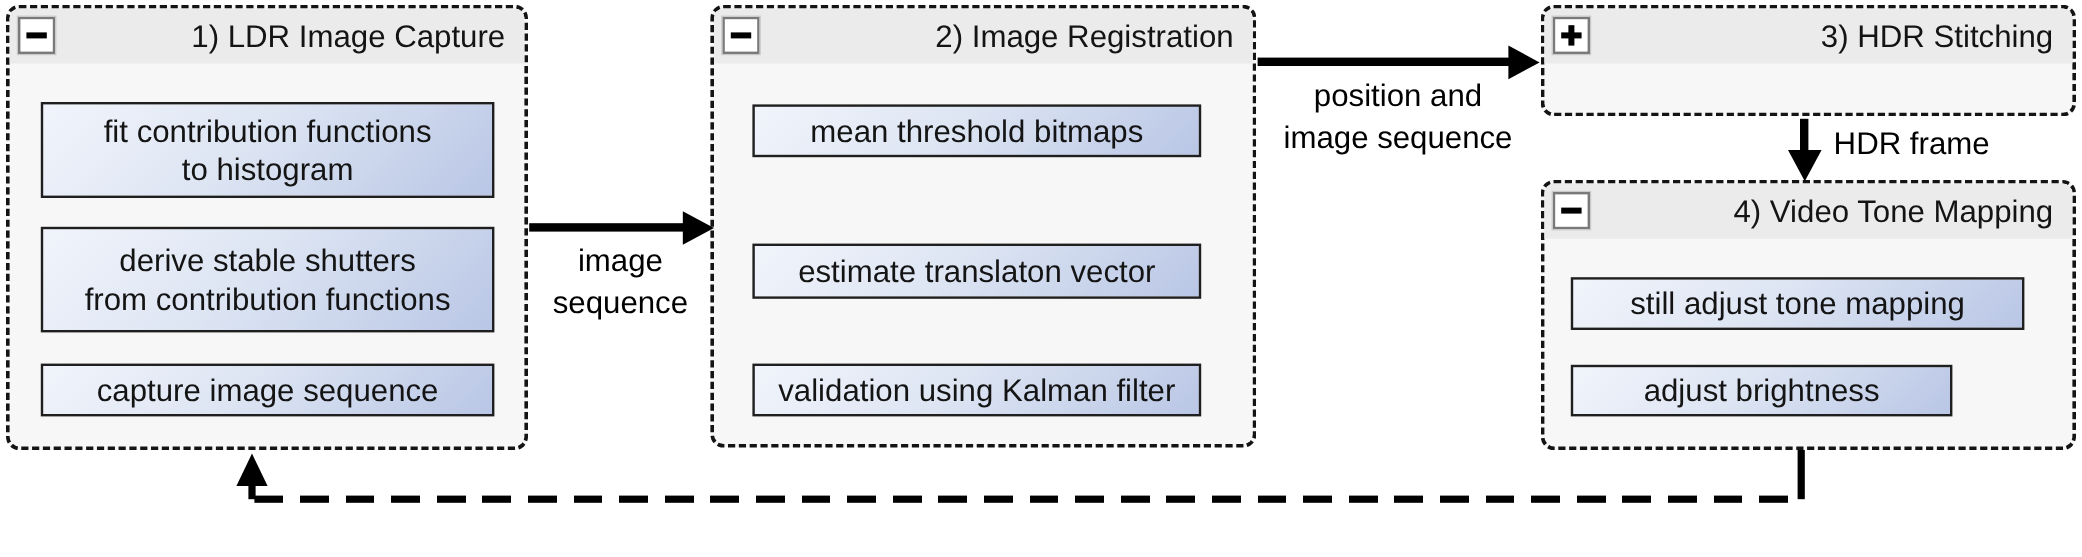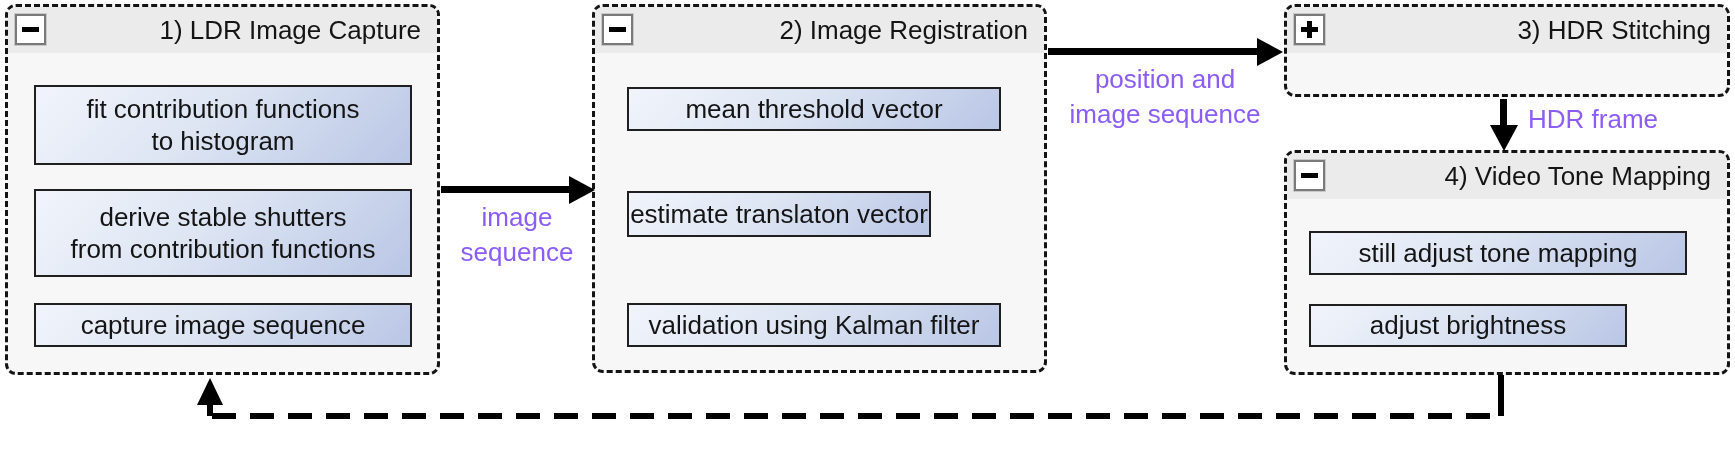--- a/index.html
+++ b/index.html
@@ -79,21 +79,21 @@
     justify-content: center;
     text-align: center;
     font-size: 26px;
     line-height: 1.25;
     white-space: pre-line;
   }
   .g1 .st1 { left: 26px; top: 78px;  width: 378px; height: 80px; }
   .g1 .st2 { left: 26px; top: 182px; width: 378px; height: 88px; }
   .g1 .st3 { left: 26px; top: 296px; width: 378px; height: 44px; }
   .g2 .st1 { left: 32px; top: 80px;  width: 374px; height: 44px; }
-  .g2 .st2 { left: 32px; top: 184px; width: 304px; height: 46px; }
+  .g2 .st2 { left: 32px; top: 196px; width: 374px; height: 46px; }
   .g2 .st3 { left: 32px; top: 296px; width: 374px; height: 44px; }
   .g4 .st1 { left: 22px; top: 78px;  width: 378px; height: 44px; }
   .g4 .st2 { left: 22px; top: 151px; width: 318px; height: 43px; }
 
   
   .hline { position: absolute; height: 7px; background: #000; }
   .vline { position: absolute; width: 7px;  background: #000; }
   .head-right {
     position: absolute; width: 0; height: 0;
     border-top: 14px solid transparent;
@@ -118,21 +118,21 @@
   .arrow-b-head { left: 1257px; top: 38px; }
   .arrow-c-line { left: 1500px; top: 99px; height: 28px; }
   .arrow-c-head { left: 1490px; top: 125px; }
 
   .flow-label {
     position: absolute;
     font-size: 26px;
     line-height: 1.35;
     text-align: center;
     white-space: pre-line;
-    color: #8b5cf6;
+    color: #000000;
   }
   .label-a { left: 428px;  top: 200px; width: 178px; }
   .label-b { left: 1055px; top: 62px;  width: 220px; }
   .label-c { left: 1528px; top: 102px; width: 160px; text-align: left; white-space: nowrap; }
   .label-d { left: 568px;  top: 424px; width: 600px; font-size: 27px; }
 
   
   .fb-riser-right { left: 1498px; top: 375px; width: 6px; height: 41px; position: absolute; background: #000; }
   .fb-dashed {
     position: absolute;
@@ -161,21 +161,21 @@
     <div class="step st3">capture image sequence</div>
   </section>
 
   <section class="group g2">
     <header class="titlebar">
       <button class="collapse-btn">
         <span class="glyph minus"></span>
       </button>
       <h2 class="title">2) Image Registration</h2>
     </header>
-    <div class="step st1">mean threshold vector</div>
+    <div class="step st1">mean threshold bitmaps</div>
     <div class="step st2">estimate translaton vector</div>
     <div class="step st3">validation using Kalman filter</div>
   </section>
 
   <section class="group g3">
     <header class="titlebar">
       <button class="collapse-btn">
         <span class="glyph plus"></span>
       </button>
       <h2 class="title">3) HDR Stitching</h2>

